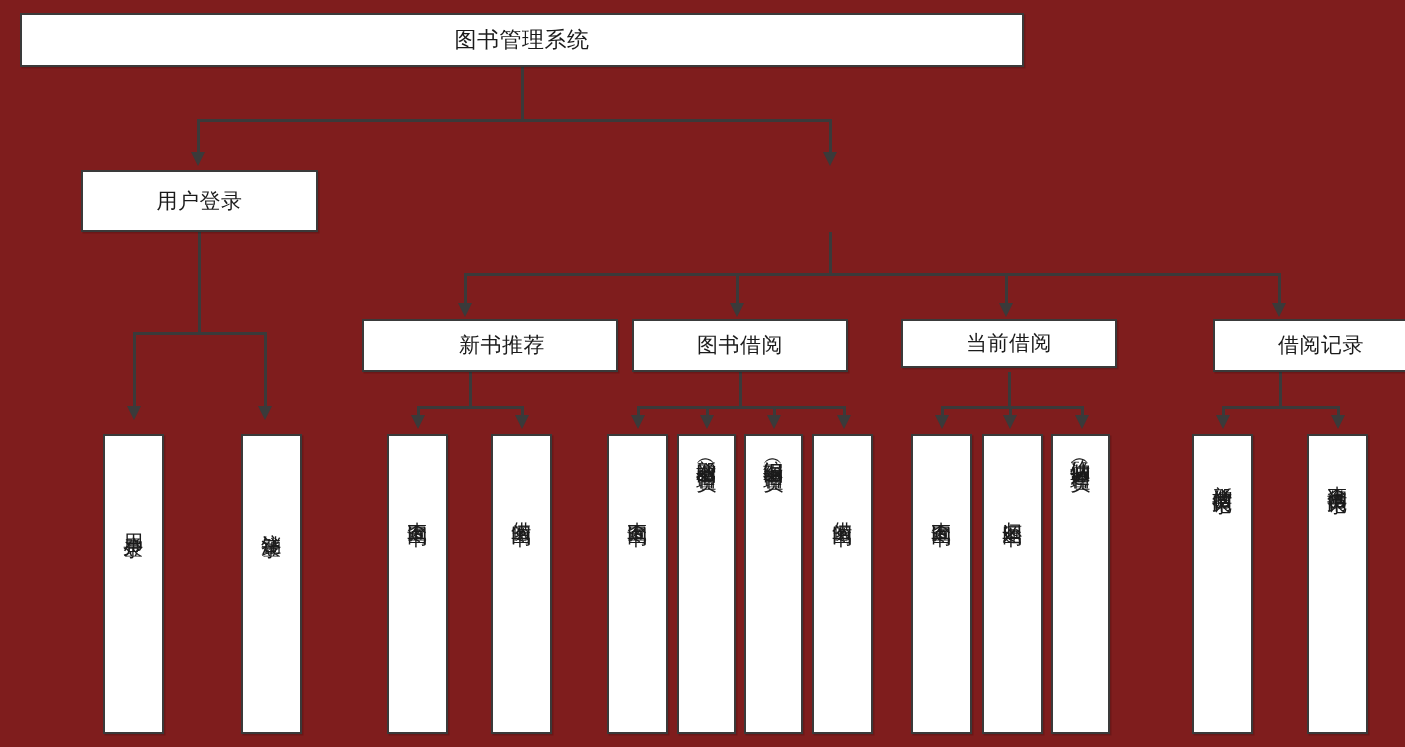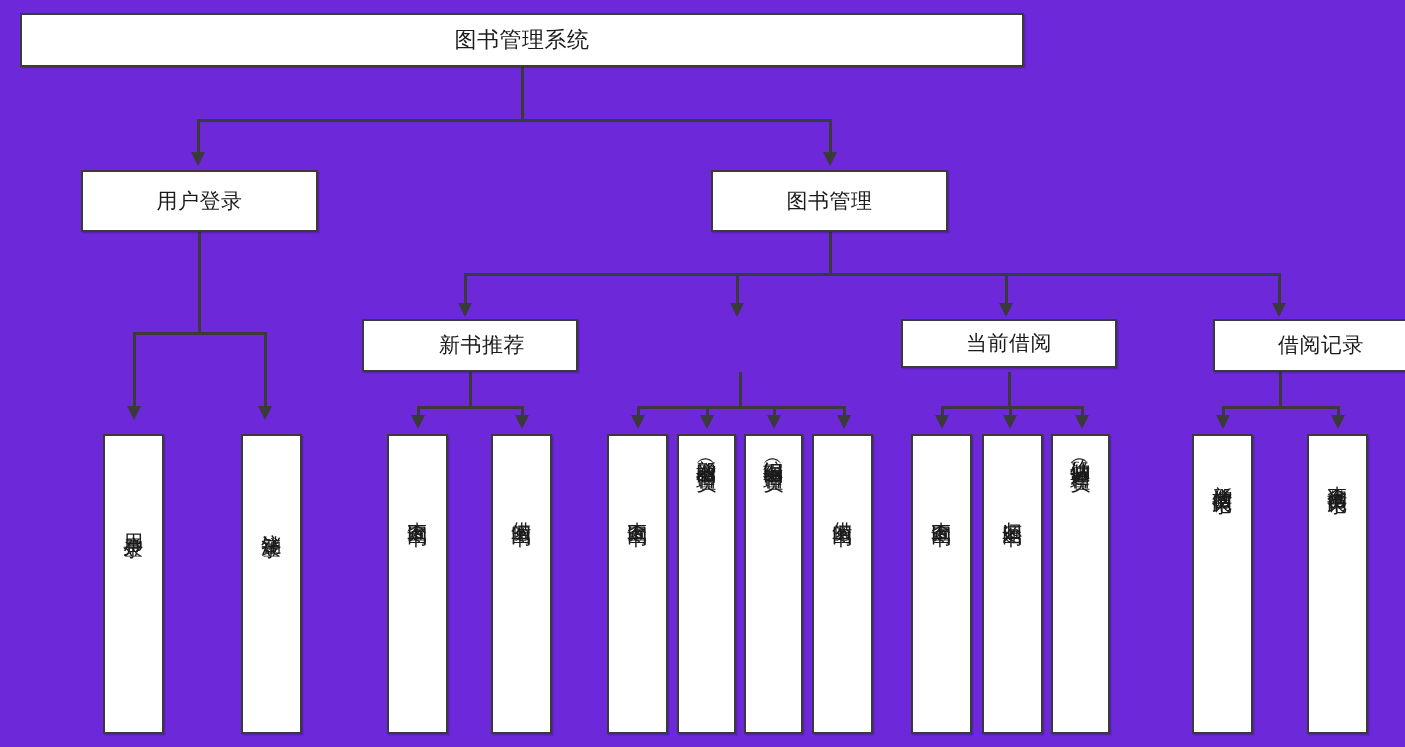--- a/index.html
+++ b/index.html
@@ -5,21 +5,21 @@
 <style>
   html,body{margin:0;padding:0;background:#ffffff;}
   body{
     font-family:"DejaVu Sans","Liberation Sans",sans-serif;
     color:#1c1c1c;
   }
   #canvas{
     position:relative;
     width:1405px;
     height:747px;
-    background:#6d28d9;
+    background:#7f1d1d;
     overflow:hidden;
   }
   
   .node{
     position:absolute;
     box-sizing:border-box;
     border:2.5px solid #3a3a3a;
     background:#ffffff;
     display:flex;
     align-items:center;
@@ -148,26 +148,26 @@
   <div class="ln v" style="left:1337px; top:406px; height:14px;"></div>
   <div class="arrow" style="left:1331px; top:415px;"></div>
 
   <div class="node root" style="left:20px; top:13px; width:1004px; height:54px;">
     <span class="lbl">图书管理系统</span>
   </div>
 
   <div class="node lvl2" style="left:81px; top:170px; width:237px; height:62px;">
     <span class="lbl">用户登录</span>
   </div>
-  <div class="node lvl2" style="left:711px; top:170px; width:237px; height:62px;">
-    <span class="lbl">图书管理</span>
-  </div>
-
-  <div class="node lvl3" style="left:362px; top:319px; width:216px; height:53px;padding-left:24px;">
+
+  <div class="node lvl3" style="left:362px; top:319px; width:256px; height:53px;padding-left:24px;">
     <span class="lbl">新书推荐</span>
+  </div>
+  <div class="node lvl3" style="left:632px; top:319px; width:216px; height:53px;">
+    <span class="lbl">图书借阅</span>
   </div>
   <div class="node lvl3" style="left:901px; top:319px; width:216px; height:49px;">
     <span class="lbl">当前借阅</span>
   </div>
   <div class="node lvl3" style="left:1213px; top:319px; width:216px; height:53px;">
     <span class="lbl">借阅记录</span>
   </div>
 
   <div class="node leaf" style="left:103px; top:434px; width:61px; height:300px; padding-top:82px;">
     <span class="lbl">用户登录</span>

